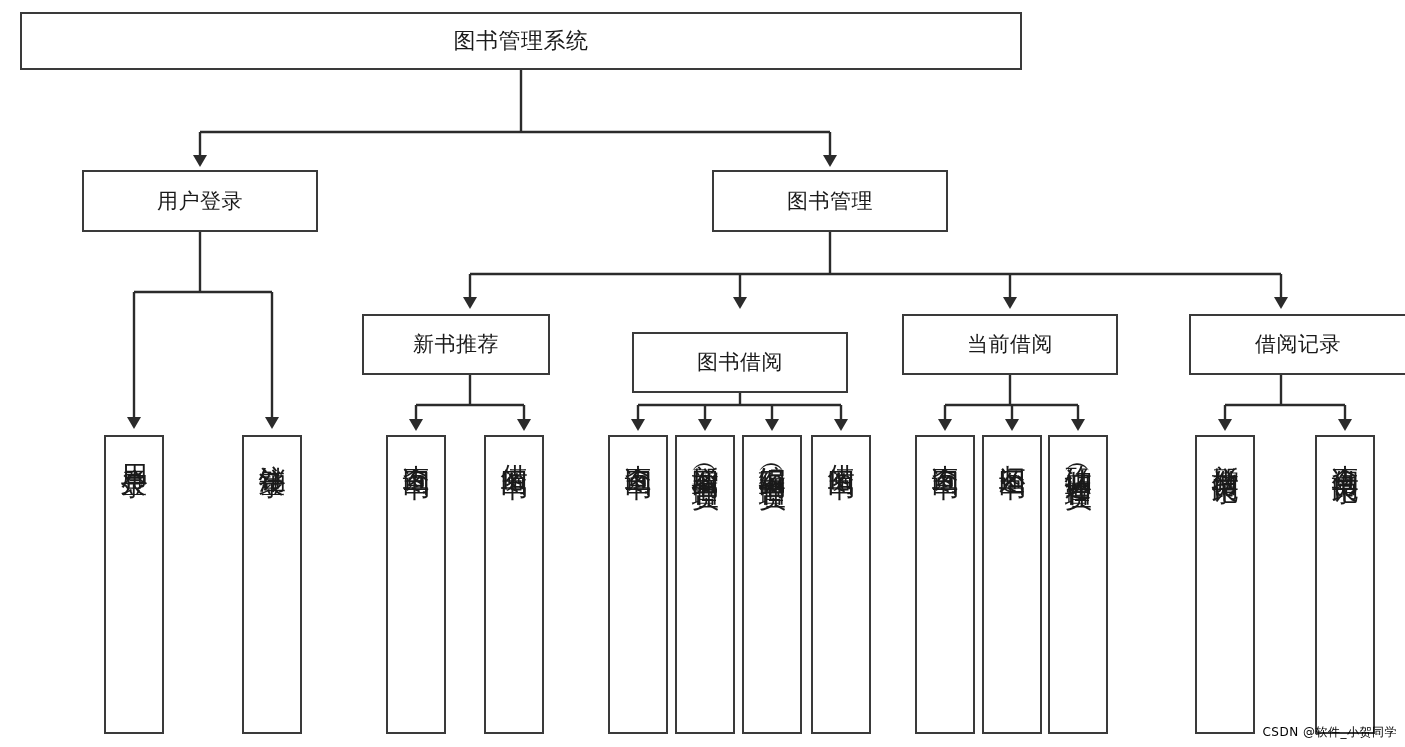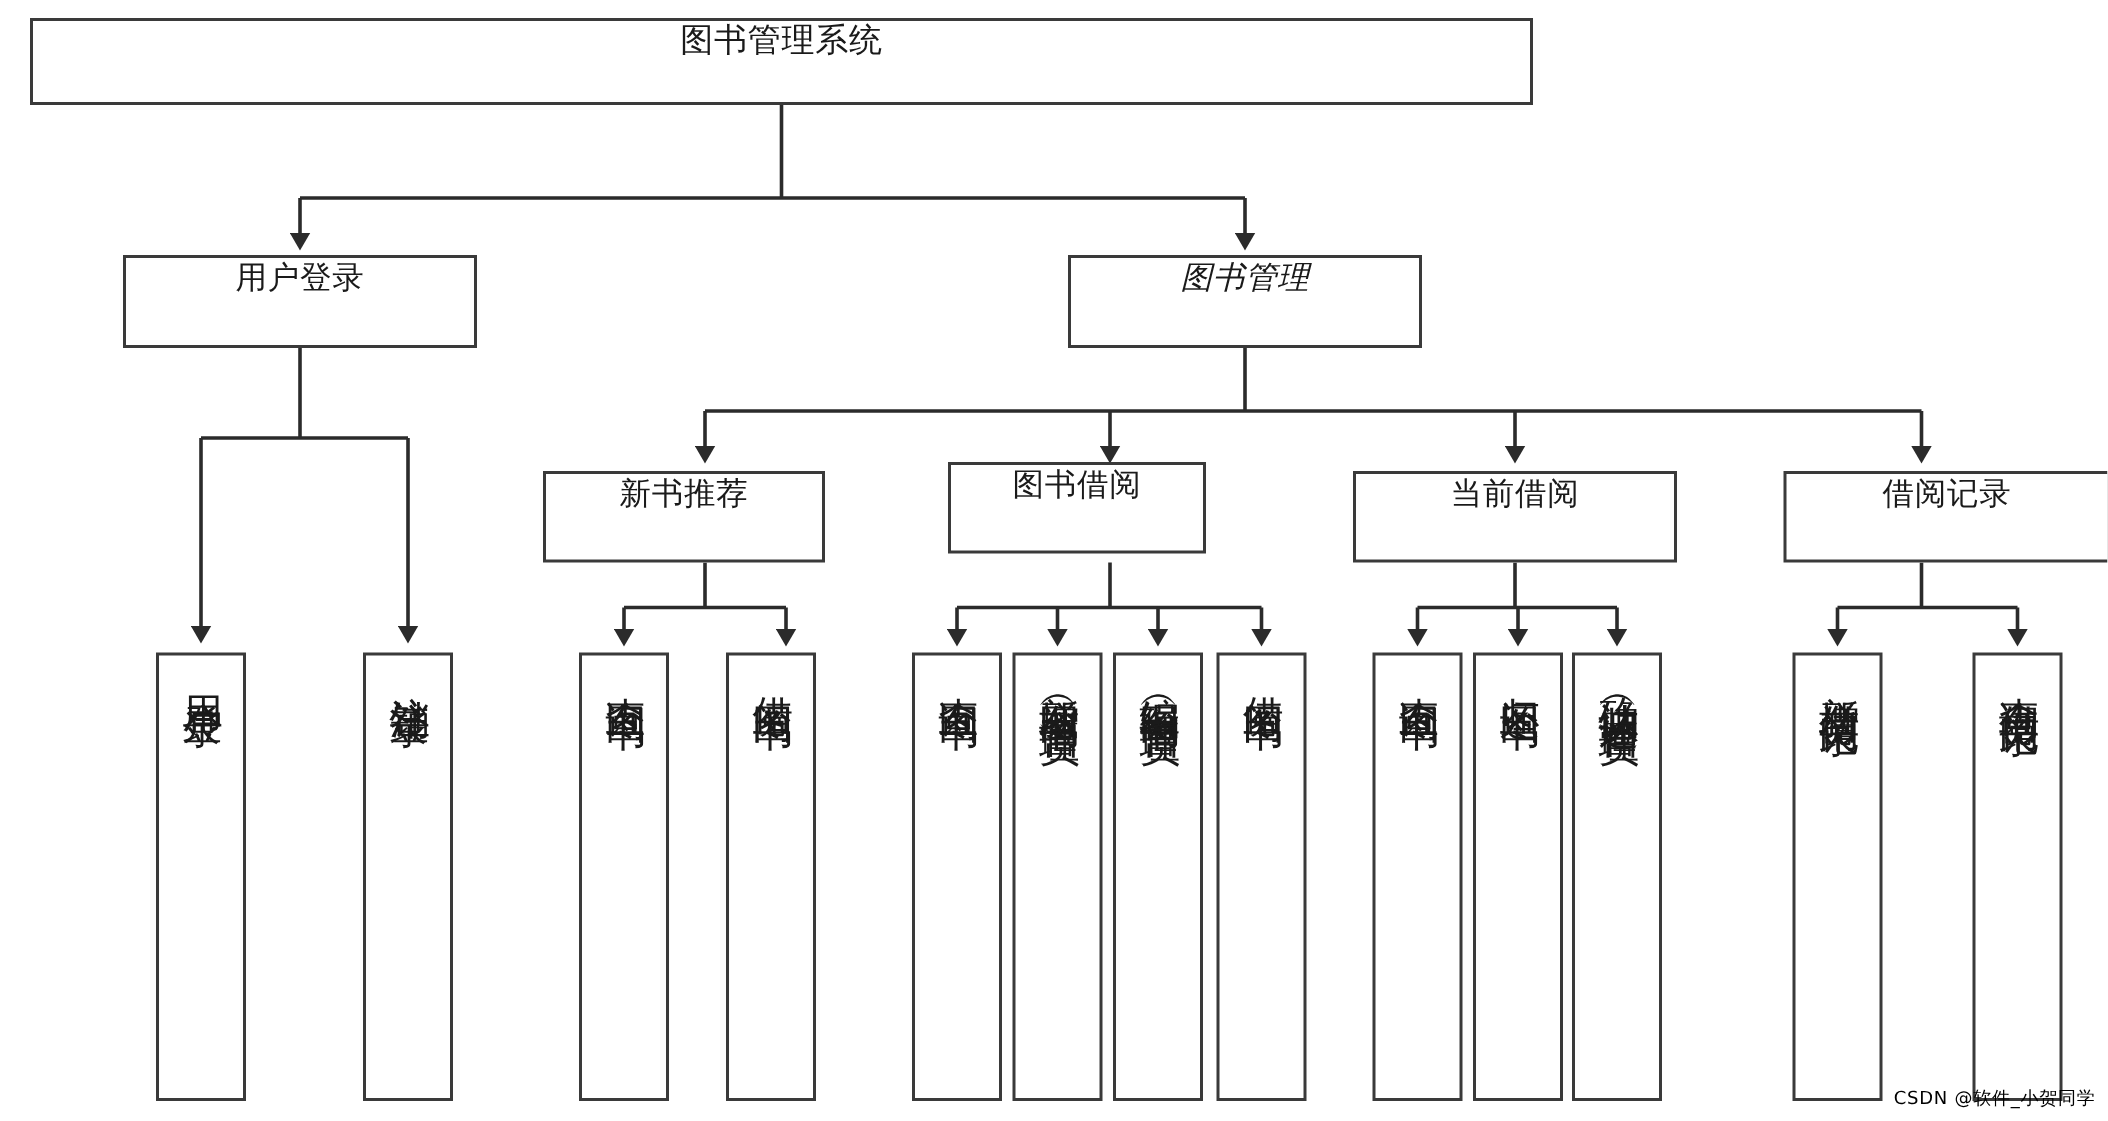--- a/index.html
+++ b/index.html
@@ -24,20 +24,21 @@
     top: 0;
     width: 1405px;
     height: 747px;
   }
   .node {
     position: absolute;
     box-sizing: border-box;
     background: #ffffff;
     border: 2px solid #3a3a3a;
     display: flex;
+    align-items: center;
     justify-content: center;
     color: #1a1a1a;
   }
   .node .node-label {
     display: block;
     text-align: center;
     line-height: 1.25;
     letter-spacing: 0.5px;
     white-space: nowrap;
   }
@@ -128,28 +129,28 @@
     </g>
   </svg>
 
   <div class="node horiz root" style="left:20px; top:12px; width:1002px; height:58px;">
     <span class="node-label">图书管理系统</span>
   </div>
 
   <div class="node horiz" style="left:82px; top:170px; width:236px; height:62px;">
     <span class="node-label">用户登录</span>
   </div>
-  <div class="node horiz" style="left:712px; top:170px; width:236px; height:62px;font-style:italic;">
+  <div class="node horiz" style="left:712px; top:170px; width:236px; height:62px;">
     <span class="node-label">图书管理</span>
   </div>
 
   <div class="node horiz" style="left:362px; top:314px; width:188px; height:61px;">
     <span class="node-label">新书推荐</span>
   </div>
-  <div class="node horiz" style="left:632px; top:308px; width:172px; height:61px;">
+  <div class="node horiz" style="left:632px; top:332px; width:216px; height:61px;">
     <span class="node-label">图书借阅</span>
   </div>
   <div class="node horiz" style="left:902px; top:314px; width:216px; height:61px;">
     <span class="node-label">当前借阅</span>
   </div>
   <div class="node horiz" style="left:1172px; top:314px; width:218px; height:61px;margin-left:17px;">
     <span class="node-label">借阅记录</span>
   </div>
 
   <div class="node vert" style="left:104px; top:435px; width:60px; height:299px;">

